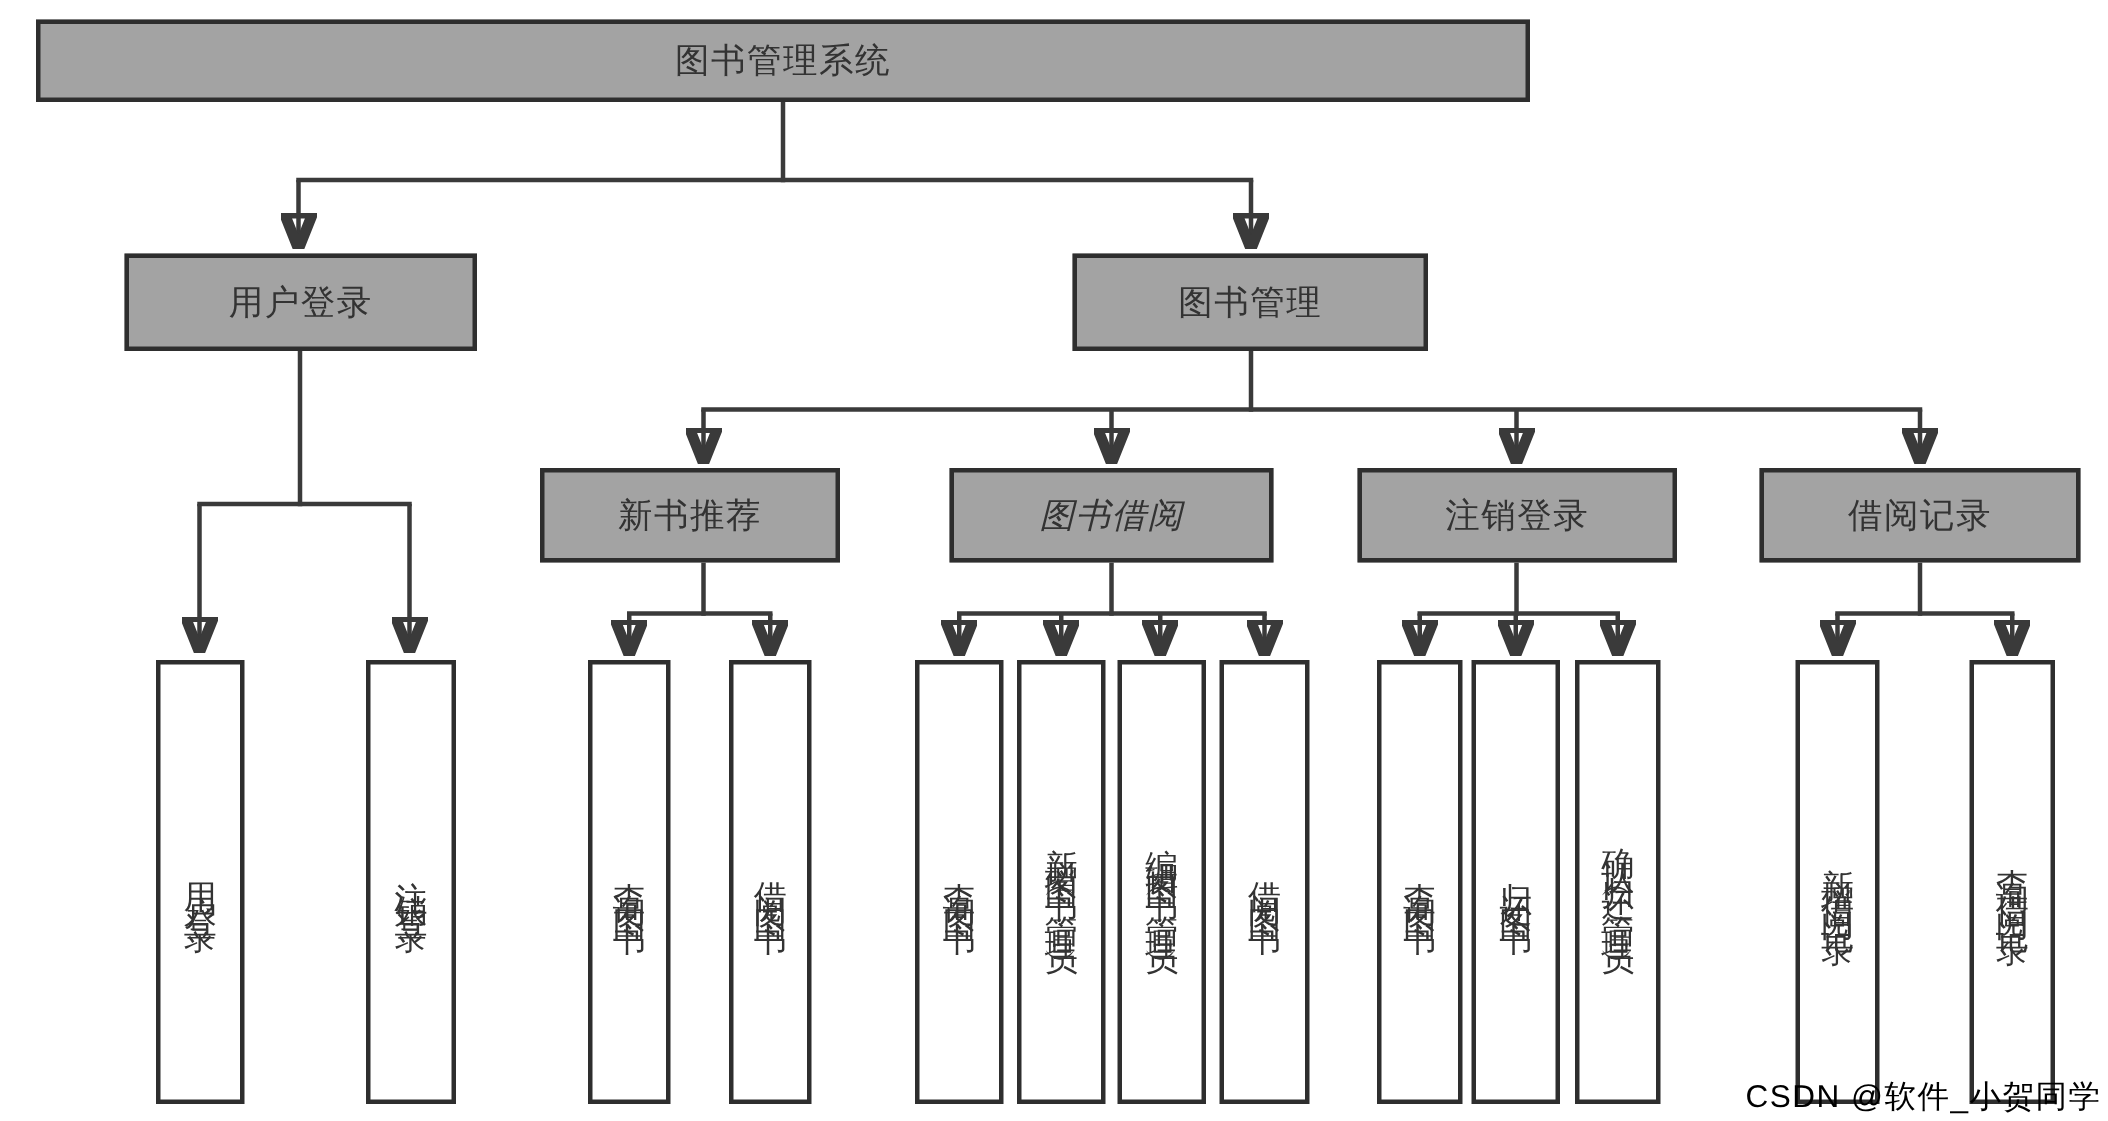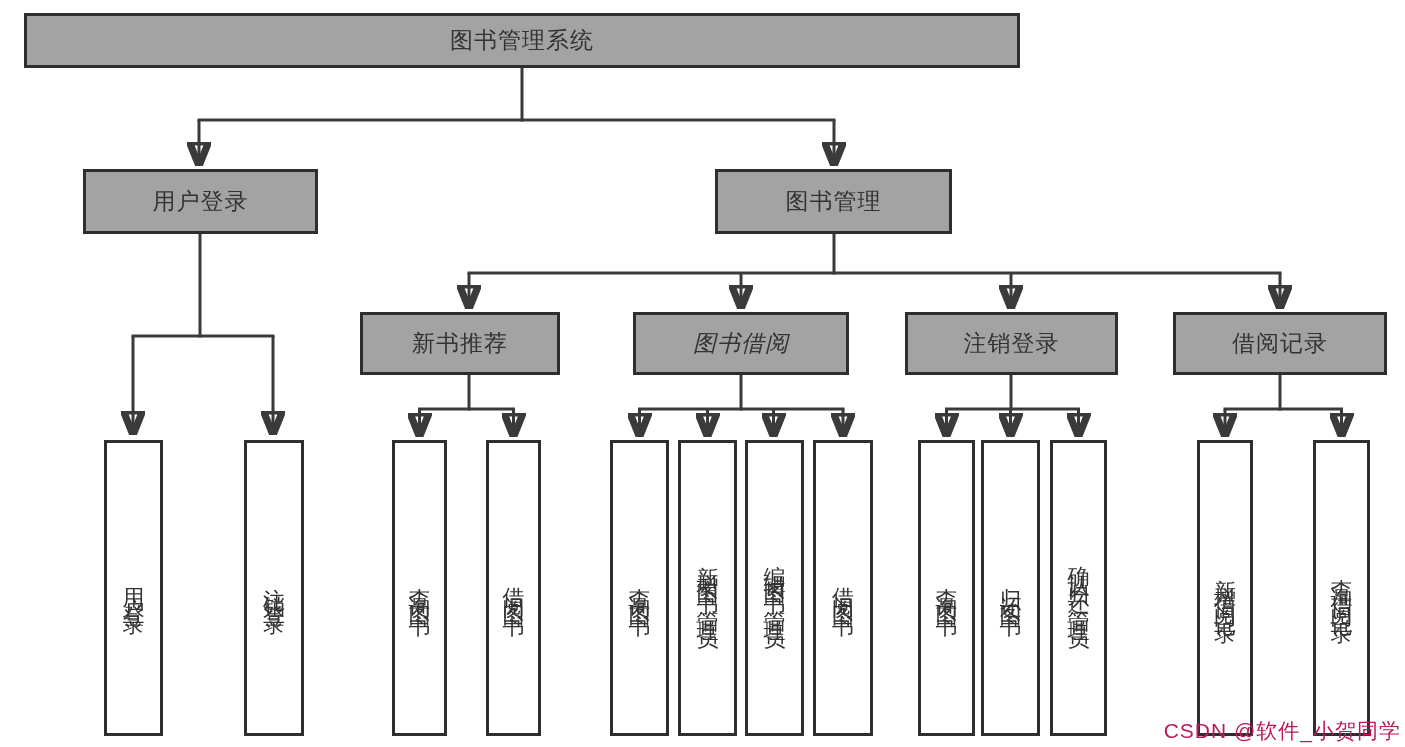--- a/index.html
+++ b/index.html
@@ -52,21 +52,21 @@
     font-size: 22px;
     line-height: 1;
     letter-spacing: 9px;
     white-space: nowrap;
   }
   #watermark {
     position: absolute;
     right: 4px;
     bottom: 2px;
     font-size: 21px;
-    color: #be185d;
+    color: #000000;
     letter-spacing: 1px;
     z-index: 2;
     white-space: nowrap;
     margin-left: 47px;
   }
 </style>
 </head>
 <body>
 
 <div id="canvas">

